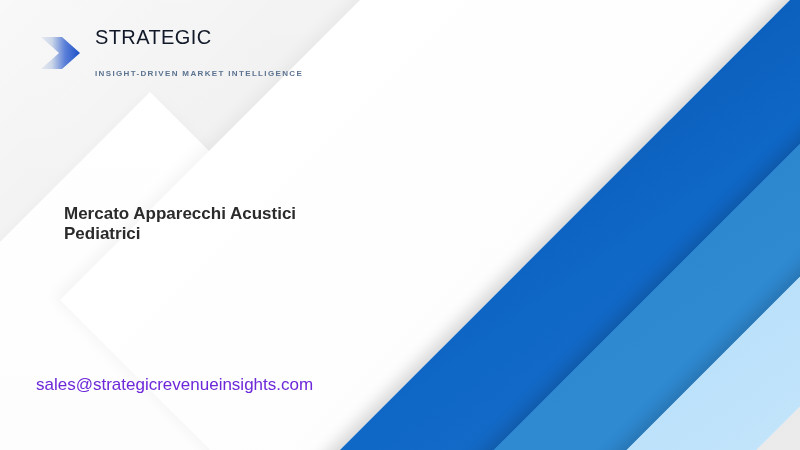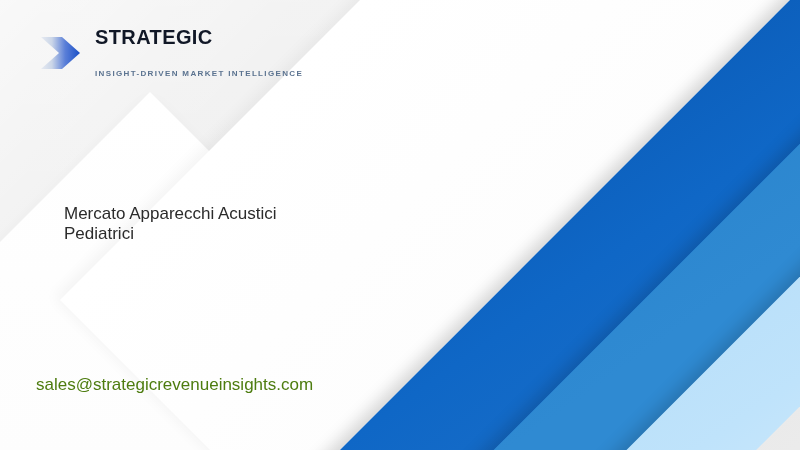--- a/index.html
+++ b/index.html
@@ -147,21 +147,21 @@
     flex: 0 0 auto;
     display: block;
   }
   .logo-text {
     display: flex;
     flex-direction: column;
     gap: 1px;
   }
   .logo-line1, .logo-line2 {
     font-size: 20px;
-    font-weight: 700;
+    font-weight: 400;
     letter-spacing: 0.4px;
     line-height: 1.02;
     color: #111827;
     white-space: nowrap;
   }
   .logo-tagline {
     margin-top: 21px;
     font-size: 8px;
     font-weight: 600;
     letter-spacing: 1.35px;
@@ -171,36 +171,36 @@
 
   
   .title-block {
     position: absolute;
     left: 64px;
     top: 204px;
     width: 420px;
   }
   .title-line {
     font-size: 17px;
-    font-weight: 400;
+    font-weight: 700;
     color: #2b2b2b;
     line-height: 1.15;
     white-space: nowrap;
   }
   .title-line.second {
   }
 
   
   .contact {
     position: absolute;
     left: 36px;
     top: 375px;
     font-size: 17px;
     font-weight: 400;
-    color: #4d7c0f;
+    color: #6d28d9;
     white-space: nowrap;
   }
 </style>
 </head>
 <body>
 
 <div id="slide">
 
   <div class="bg-base"></div>
   <div class="bg-wedge-grey"></div>

